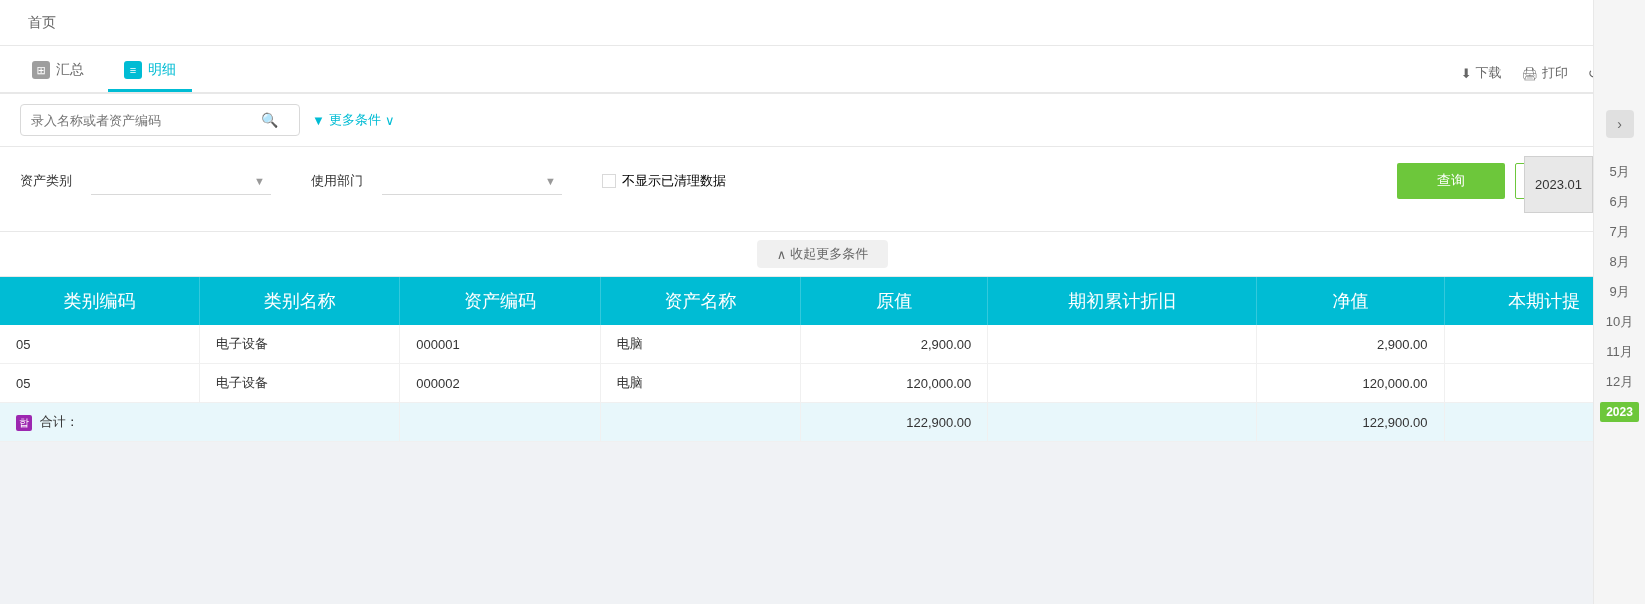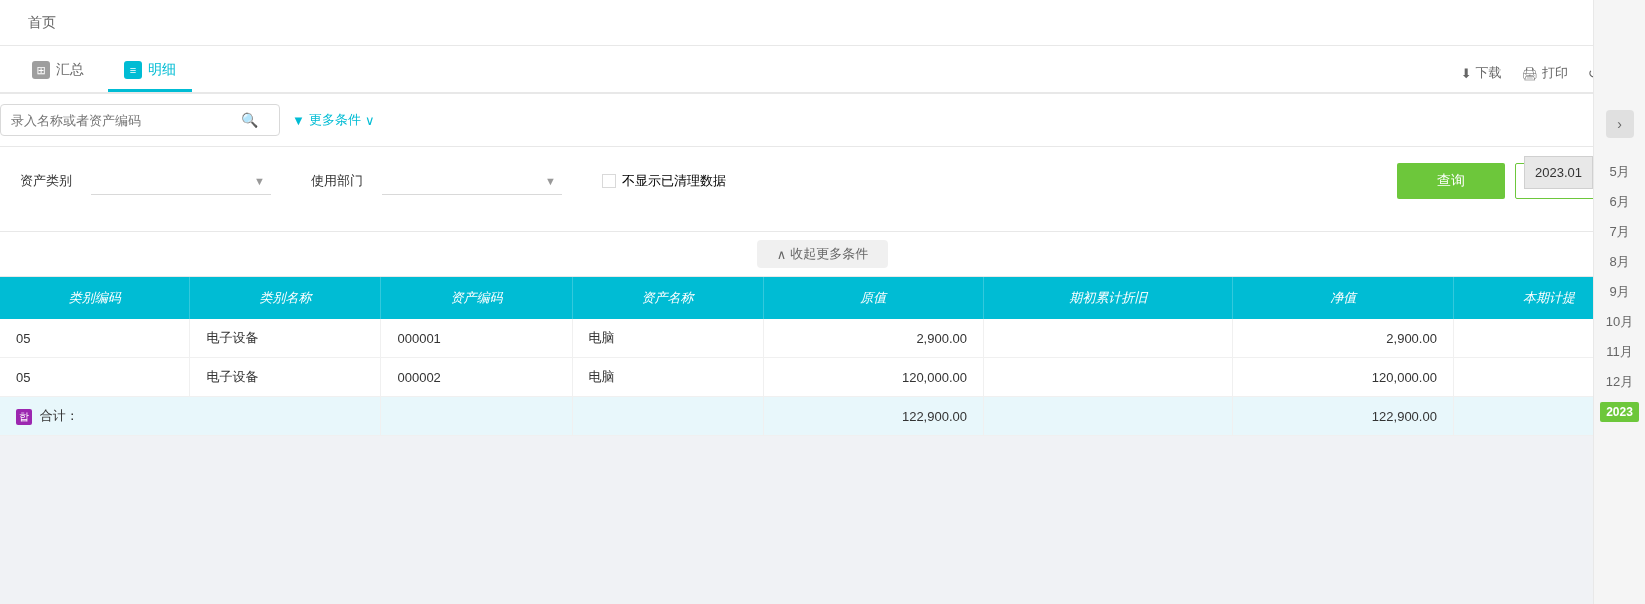--- a/index.html
+++ b/index.html
@@ -111,21 +111,21 @@
       color: #666;
       cursor: pointer;
       font-size: 13px;
     }
 
     
     .search-bar {
       display: flex;
       align-items: center;
       background: #fff;
-      padding: 10px 0;
+      padding: 10px 20px;
       border-bottom: 1px solid #e8e8e8;
       gap: 12px;
     }
     .search-input-wrap {
       display: flex;
       align-items: center;
       border: 1px solid #d9d9d9;
       border-radius: 4px;
       padding: 0 10px;
       height: 32px;
@@ -257,24 +257,23 @@
       border-collapse: collapse;
       min-width: 1400px;
     }
     .data-table thead tr {
       background: #00bcd4;
       color: #fff;
     }
     .data-table thead th {
       padding: 12px 16px;
       font-weight: 500;
-      font-size: 13px;
+      font-size: 18px;
       text-align: center;
       border-right: 1px solid rgba(255,255,255,0.2);
-      font-style: italic;
     }
     .data-table tbody tr {
       border-bottom: 1px solid #f0f0f0;
     }
     .data-table tbody td {
       padding: 10px 16px;
       font-size: 13px;
       color: #333;
       border-right: 1px solid #f0f0f0;
     }
@@ -353,21 +352,21 @@
       padding: 3px 6px;
       border-radius: 2px;
       margin-top: 4px;
     }
     .date-display {
       position: absolute;
       top: 156px;
       right: 52px;
       background: #e8e8e8;
       border: 1px solid #d0d0d0;
-      padding: 8px 10px;
+      padding: 20px 10px;
       font-size: 13px;
       color: #333;
       white-space: nowrap;
     }
   </style>
 </head>
 <body>
 
 <div class="top-nav">
   <span class="nav-home">首页</span>

